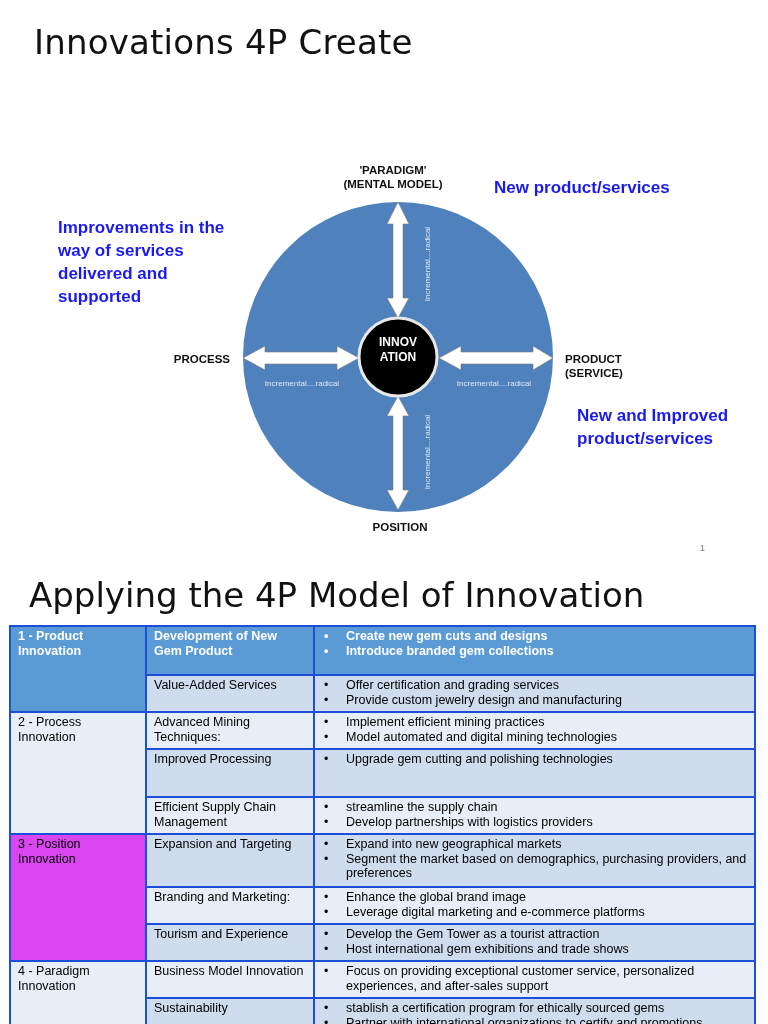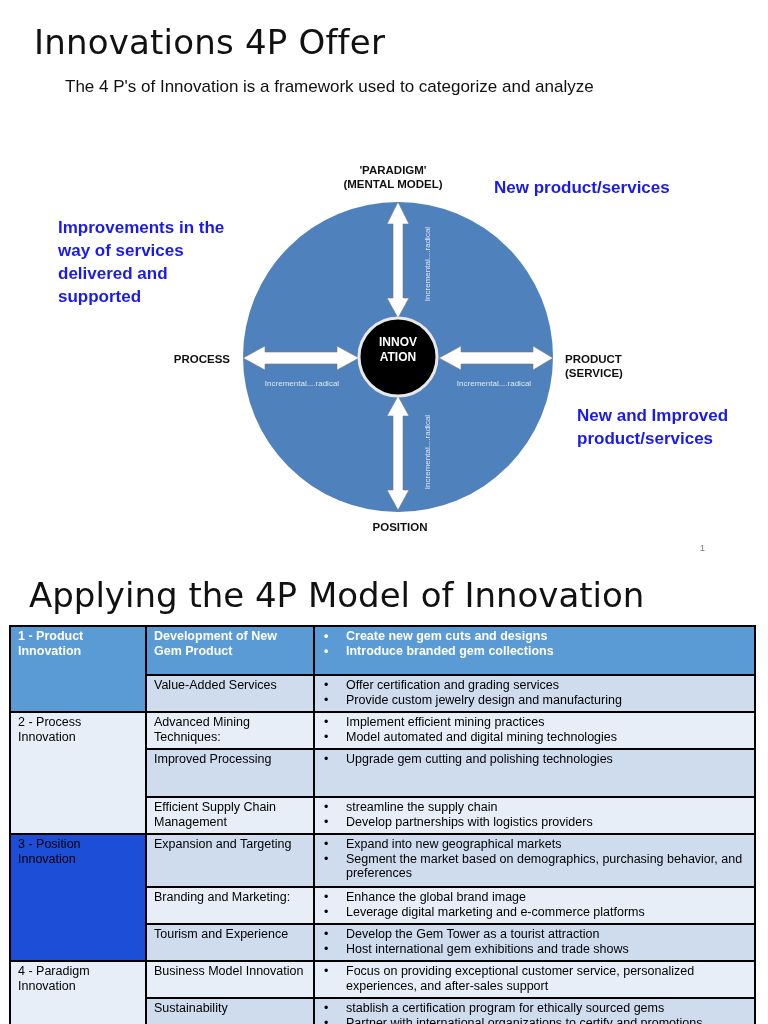--- a/index.html
+++ b/index.html
@@ -14,38 +14,37 @@
   #note-right { left:561px; top:404px; width:200px;margin-left:16px; }
   .diag-label { position:absolute; font-family:"Liberation Sans", sans-serif; font-weight:bold; font-size:11.5px; line-height:14px; color:#111; text-align:center; white-space:nowrap; }
   #lbl-paradigm { left:323px; top:163px; width:140px; }
   #lbl-process { left:150px; top:352px; width:80px; text-align:right; }
   #lbl-product { left:565px; top:352px; text-align:left; }
   #lbl-position { left:350px; top:520px; width:100px; }
   #pagenum { left:700px; top:543px; font-size:9px; color:#777; font-family:"Liberation Sans", sans-serif; }
   #title2 { left:29px; top:575px; font-size:34px; }
   #diagram { position:absolute; left:230px; top:190px; width:340px; height:340px; }
   table#tbl { position:absolute; left:9px; top:625px; width:745px; border-collapse:collapse; font-family:"Liberation Sans", sans-serif; font-size:12.5px; line-height:14.5px; table-layout:fixed; }
-  #tbl td { vertical-align:top; padding:2px 7px 4px 7px; border:2px solid #000000; }
+  #tbl td { vertical-align:top; padding:2px 7px 4px 7px; border:2px solid #1d4ed8; }
   #tbl col.c1 { width:136px; } #tbl col.c2 { width:168px; } #tbl col.c3 { width:441px; }
   .hdr td { background:#5b9bd5; color:#fff; font-weight:bold; }
   .cat-blue { background:#5b9bd5 !important; color:#fff; font-weight:bold; }
   .dk td.sub, .dk td.pts { background:#cfdcee; }
   .lt td.sub, .lt td.pts { background:#e8eef7; }
   .cat-lt { background:#e8eef7; }
-  .cat-dk { background:#1d4ed8; }
+  .cat-dk { background:#d946ef; }
   ul.bul { margin:0; padding:0 0 0 24px; list-style:none; }
   ul.bul li { position:relative; }
   ul.bul li::before { content:"•"; position:absolute; left:-22px; }
 </style>
 </head>
 <body>
 
-<div class="slide-title" id="title1">Innovations 4P Offer</div>
+<div class="slide-title" id="title1">Innovations 4P Create</div>
 <div id="intro" class="abs">
-  <div>The 4 P's of Innovation is a framework used to categorize and analyze</div>
 </div>
 
 <div class="note" id="note-left">Improvements in the way of services delivered and supported</div>
 <div class="note" id="note-top">New product/services</div>
 <div class="note" id="note-right">New and Improved product/services</div>
 
 <div class="diag-label" id="lbl-paradigm">
   <div>'PARADIGM'</div>
   <div>(MENTAL MODEL)</div>
 </div>
@@ -142,21 +141,21 @@
           </ul>
         </td>
     </tr>
 
     <tr class="dk" style="height:53px">
       <td rowspan="3" class="cat-dk">3 - Position Innovation</td>
       <td class="sub">Expansion and Targeting</td>
       <td class="pts">
           <ul class="bul">
         <li>Expand into new geographical markets</li>
-        <li>Segment the market based on demographics, purchasing behavior, and preferences</li>
+        <li>Segment the market based on demographics, purchasing providers, and preferences</li>
           </ul>
         </td>
     </tr>
     <tr class="lt" style="height:36px">
       <td class="sub">Branding and Marketing:</td>
       <td class="pts">
           <ul class="bul">
         <li>Enhance the global brand image</li>
         <li>Leverage digital marketing and e-commerce platforms</li>
           </ul>

